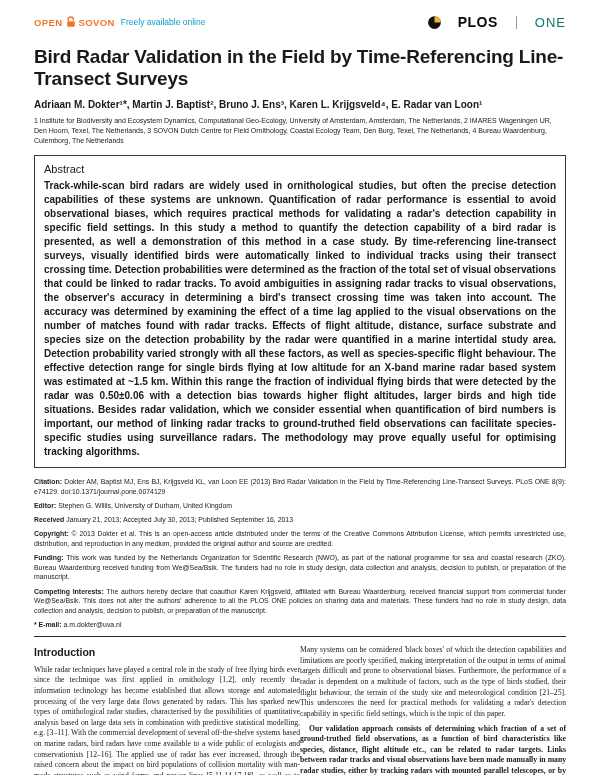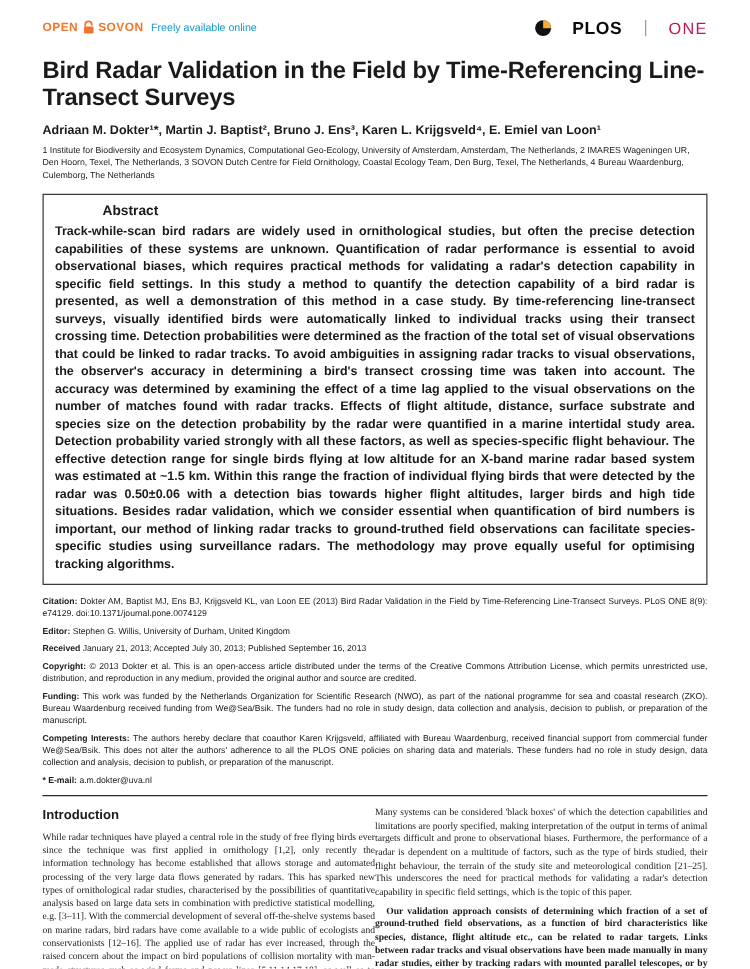--- a/index.html
+++ b/index.html
@@ -11,28 +11,28 @@
   }
   
   .topbar { display:flex; justify-content:space-between; align-items:center; margin-bottom:14px; }
   .oa-badge { display:flex; align-items:center; }
   .oa-open,.oa-access { color:var(--oa-orange,#F1762D); font-weight:700; font-size:9.5px; letter-spacing:.4px; }
   .oa-lock { margin:0 3px; }
   .oa-tagline { color:var(--oa-teal,#0F9BC8); font-weight:400; font-size:8.5px; margin-left:6px; }
   .plos-logo { display:flex; align-items:center; gap:16px; }
   .plos-logo .plos { font-weight:700; font-size:14px; letter-spacing:.5px; color:#0a0a0a; }
   .plos-logo .sep { width:1px; height:13px; background:#9a9a9a; margin:0 2px; }
-  .plos-logo .one { font-size:13px; color:#be185d; letter-spacing:1px; }
+  .plos-logo .one { font-size:13px; color:#0f766e; letter-spacing:1px; }
   
   .title { font-size:19px; line-height:1.15; font-weight:700; letter-spacing:-.2px; margin:2px 0 9px; }
   .authors { font-size:10px; font-weight:700; margin-bottom:6px; }
   .affiliations { font-size:7px; line-height:1.45; margin-bottom:9px; }
   
   .abstract-box { border:1px solid #3a3a3a; padding:7px 9px 8px; margin-bottom:9px; }
-  .abstract-box h2 { font-size:11px; font-weight:700; margin-bottom:4px;margin-left:38px; }
+  .abstract-box h2 { font-size:11px; font-weight:400; margin-bottom:4px; }
   .abstract-text { font-size:10px; font-weight:700; line-height:1.4; text-align:justify; }
   
   .meta { font-size:6.9px; line-height:1.4; text-align:justify; }
   .meta p { margin-bottom:4.5px; }
   .meta b { font-weight:700; }
   .rule { border:0; border-top:1px solid #2a2a2a; margin:2px 0 8px; }
   
   .columns { display:flex; font-family:"Liberation Serif", serif; font-size:7.7px; line-height:1.38; text-align:justify; }
   .col { flex:1; min-width:0; }
   .col h2 { font-family:"Liberation Sans", sans-serif; font-size:10.5px; font-weight:700; margin-bottom:5px; text-align:left; }
@@ -64,21 +64,21 @@
         <circle cx="10" cy="10" r="8.5" style="fill:#111"></circle>
         <path d="M10 1.5 A8.5 8.5 0 0 1 18.5 10 L10 10 Z" style="fill:var(--logo-accent,#F8AF2D)"></path>
       </svg>
       <span class="plos">PLOS</span>
       <span class="sep"></span>
       <span class="one">ONE</span>
     </div>
   </header>
 
   <h1 class="title">Bird Radar Validation in the Field by Time-Referencing Line-Transect Surveys</h1>
-  <p class="authors">Adriaan M. Dokter¹*, Martin J. Baptist², Bruno J. Ens³, Karen L. Krijgsveld⁴, E. Emiel van Loon¹</p>
+  <p class="authors">Adriaan M. Dokter¹*, Martin J. Baptist², Bruno J. Ens³, Karen L. Krijgsveld⁴, E. Radar van Loon¹</p>
   <p class="affiliations">1 Institute for Biodiversity and Ecosystem Dynamics, Computational Geo-Ecology, University of Amsterdam, Amsterdam, The Netherlands, 2 IMARES Wageningen UR, Den Hoorn, Texel, The Netherlands, 3 SOVON Dutch Centre for Field Ornithology, Coastal Ecology Team, Den Burg, Texel, The Netherlands, 4 Bureau Waardenburg, Culemborg, The Netherlands</p>
 
   <section class="abstract-box">
     <h2>Abstract</h2>
     <p class="abstract-text">Track-while-scan bird radars are widely used in ornithological studies, but often the precise detection capabilities of these systems are unknown. Quantification of radar performance is essential to avoid observational biases, which requires practical methods for validating a radar's detection capability in specific field settings. In this study a method to quantify the detection capability of a bird radar is presented, as well a demonstration of this method in a case study. By time-referencing line-transect surveys, visually identified birds were automatically linked to individual tracks using their transect crossing time. Detection probabilities were determined as the fraction of the total set of visual observations that could be linked to radar tracks. To avoid ambiguities in assigning radar tracks to visual observations, the observer's accuracy in determining a bird's transect crossing time was taken into account. The accuracy was determined by examining the effect of a time lag applied to the visual observations on the number of matches found with radar tracks. Effects of flight altitude, distance, surface substrate and species size on the detection probability by the radar were quantified in a marine intertidal study area. Detection probability varied strongly with all these factors, as well as species-specific flight behaviour. The effective detection range for single birds flying at low altitude for an X-band marine radar based system was estimated at ~1.5 km. Within this range the fraction of individual flying birds that were detected by the radar was 0.50±0.06 with a detection bias towards higher flight altitudes, larger birds and high tide situations. Besides radar validation, which we consider essential when quantification of bird numbers is important, our method of linking radar tracks to ground-truthed field observations can facilitate species-specific studies using surveillance radars. The methodology may prove equally useful for optimising tracking algorithms.</p>
   </section>
 
   <section class="meta">
     <p><b>Citation:</b> <span>Dokter AM, Baptist MJ, Ens BJ, Krijgsveld KL, van Loon EE (2013) Bird Radar Validation in the Field by Time-Referencing Line-Transect Surveys. PLoS ONE 8(9): e74129. doi:10.1371/journal.pone.0074129</span></p>
     <p><b>Editor:</b> <span>Stephen G. Willis, University of Durham, United Kingdom</span></p>

